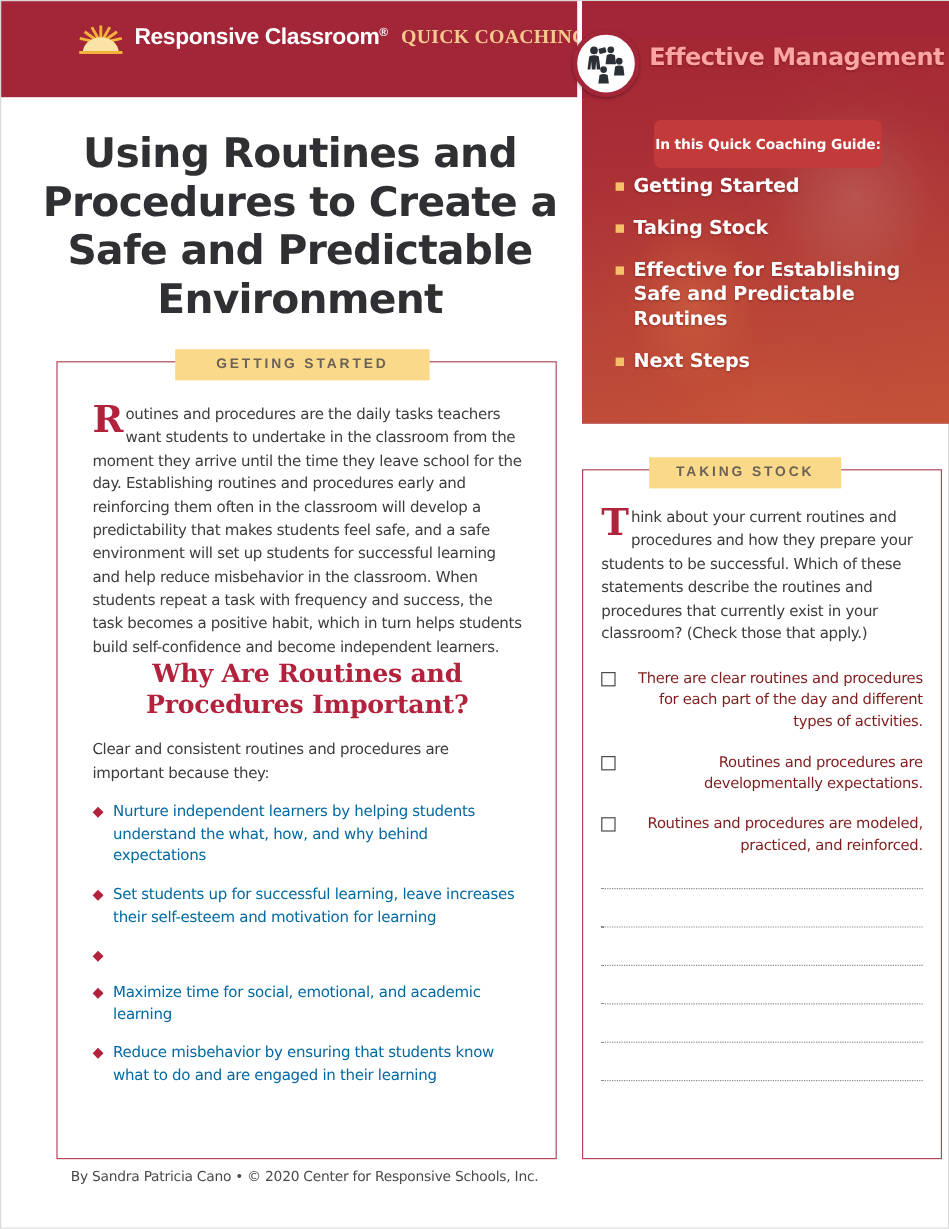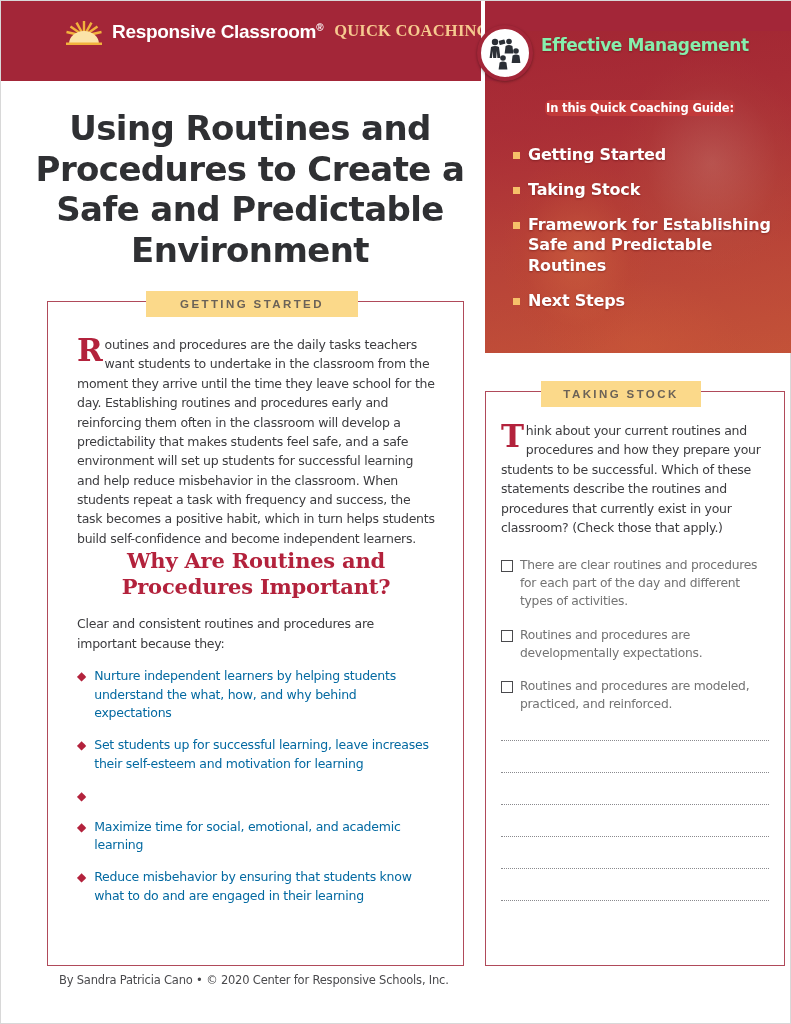--- a/index.html
+++ b/index.html
@@ -72,28 +72,28 @@
     border-radius:50%;
     background:#ffffff;
     border:4px solid #a32638;
     box-sizing:border-box;
     display:flex;align-items:center;justify-content:center;
     z-index:5;
     box-shadow:0 1px 3px rgba(0,0,0,0.35);
   }
   .hero-title{
     position:absolute;left:56px;top:34px;
-    color:#86efac;font-size:17px;font-weight:bold;
+    color:#fca5a5;font-size:20px;font-weight:bold;
     font-family:"DejaVu Sans", sans-serif;
     letter-spacing:-0.4px;
     z-index:4;
     text-shadow:0 1px 2px rgba(80,0,10,0.4);
   }
   .hero-pill{
-    position:absolute;left:60px;top:99px;width:190px;height:16px;
+    position:absolute;left:60px;top:99px;width:190px;height:40px;
     background:#c23a3a;border-radius:6px;
     display:flex;align-items:center;justify-content:center;
     z-index:4;
   }
   .hero-pill span{
     color:#ffffff;font-size:11.5px;font-weight:bold;
     font-family:"DejaVu Sans", sans-serif;
     letter-spacing:-0.1px;
   }
   .hero-list{
@@ -183,22 +183,22 @@
   
   .r-inner{ position:absolute;left:500px;top:420px;width:268px; }
   .clist{ margin:20px 0 0 0;padding:0;list-style:none; }
   .clist li{
     display:flex;align-items:flex-start;gap:7px;margin-bottom:16px;
   }
   .cbox{
     width:10px;height:10px;border:1.2px solid #4a4a4d;flex:0 0 auto;margin-top:3px;
   }
   .ctext{
-    color:#737373;font-size:12.3px;line-height:1.45;
-    font-family:"DejaVu Sans", sans-serif;letter-spacing:-0.25px;
+    color:#7f1d1d;font-size:12.3px;line-height:1.45;
+    font-family:"DejaVu Sans", sans-serif;letter-spacing:-0.25px;text-align:right;
   }
   .prompt{
     color:#b3223c;font-size:13px;line-height:1.42;font-weight:bold;
     font-family:"DejaVu Sans", sans-serif;letter-spacing:-0.25px;
     margin:22px 0 0 0;
   }
   .lines{ margin-top:26px; }
   .wline{
     height:0;border-top:1.6px dotted #8a8a8e;margin-bottom:31px;
   }
@@ -253,21 +253,21 @@
       <div class="hero-li">
         <span class="sq"></span>
         <span class="tx">Getting Started</span>
       </div>
       <div class="hero-li">
         <span class="sq"></span>
         <span class="tx">Taking Stock</span>
       </div>
       <div class="hero-li">
         <span class="sq"></span>
-        <span class="tx">Framework for Establishing Safe and Predictable Routines</span>
+        <span class="tx">Effective for Establishing Safe and Predictable Routines</span>
       </div>
       <div class="hero-li">
         <span class="sq"></span>
         <span class="tx">Next Steps</span>
       </div>
     </div>
   </div>
 
   <div class="hero-icon" style="left:476px;top:24px;">
     <svg width="38" height="38" viewBox="0 0 38 38">

